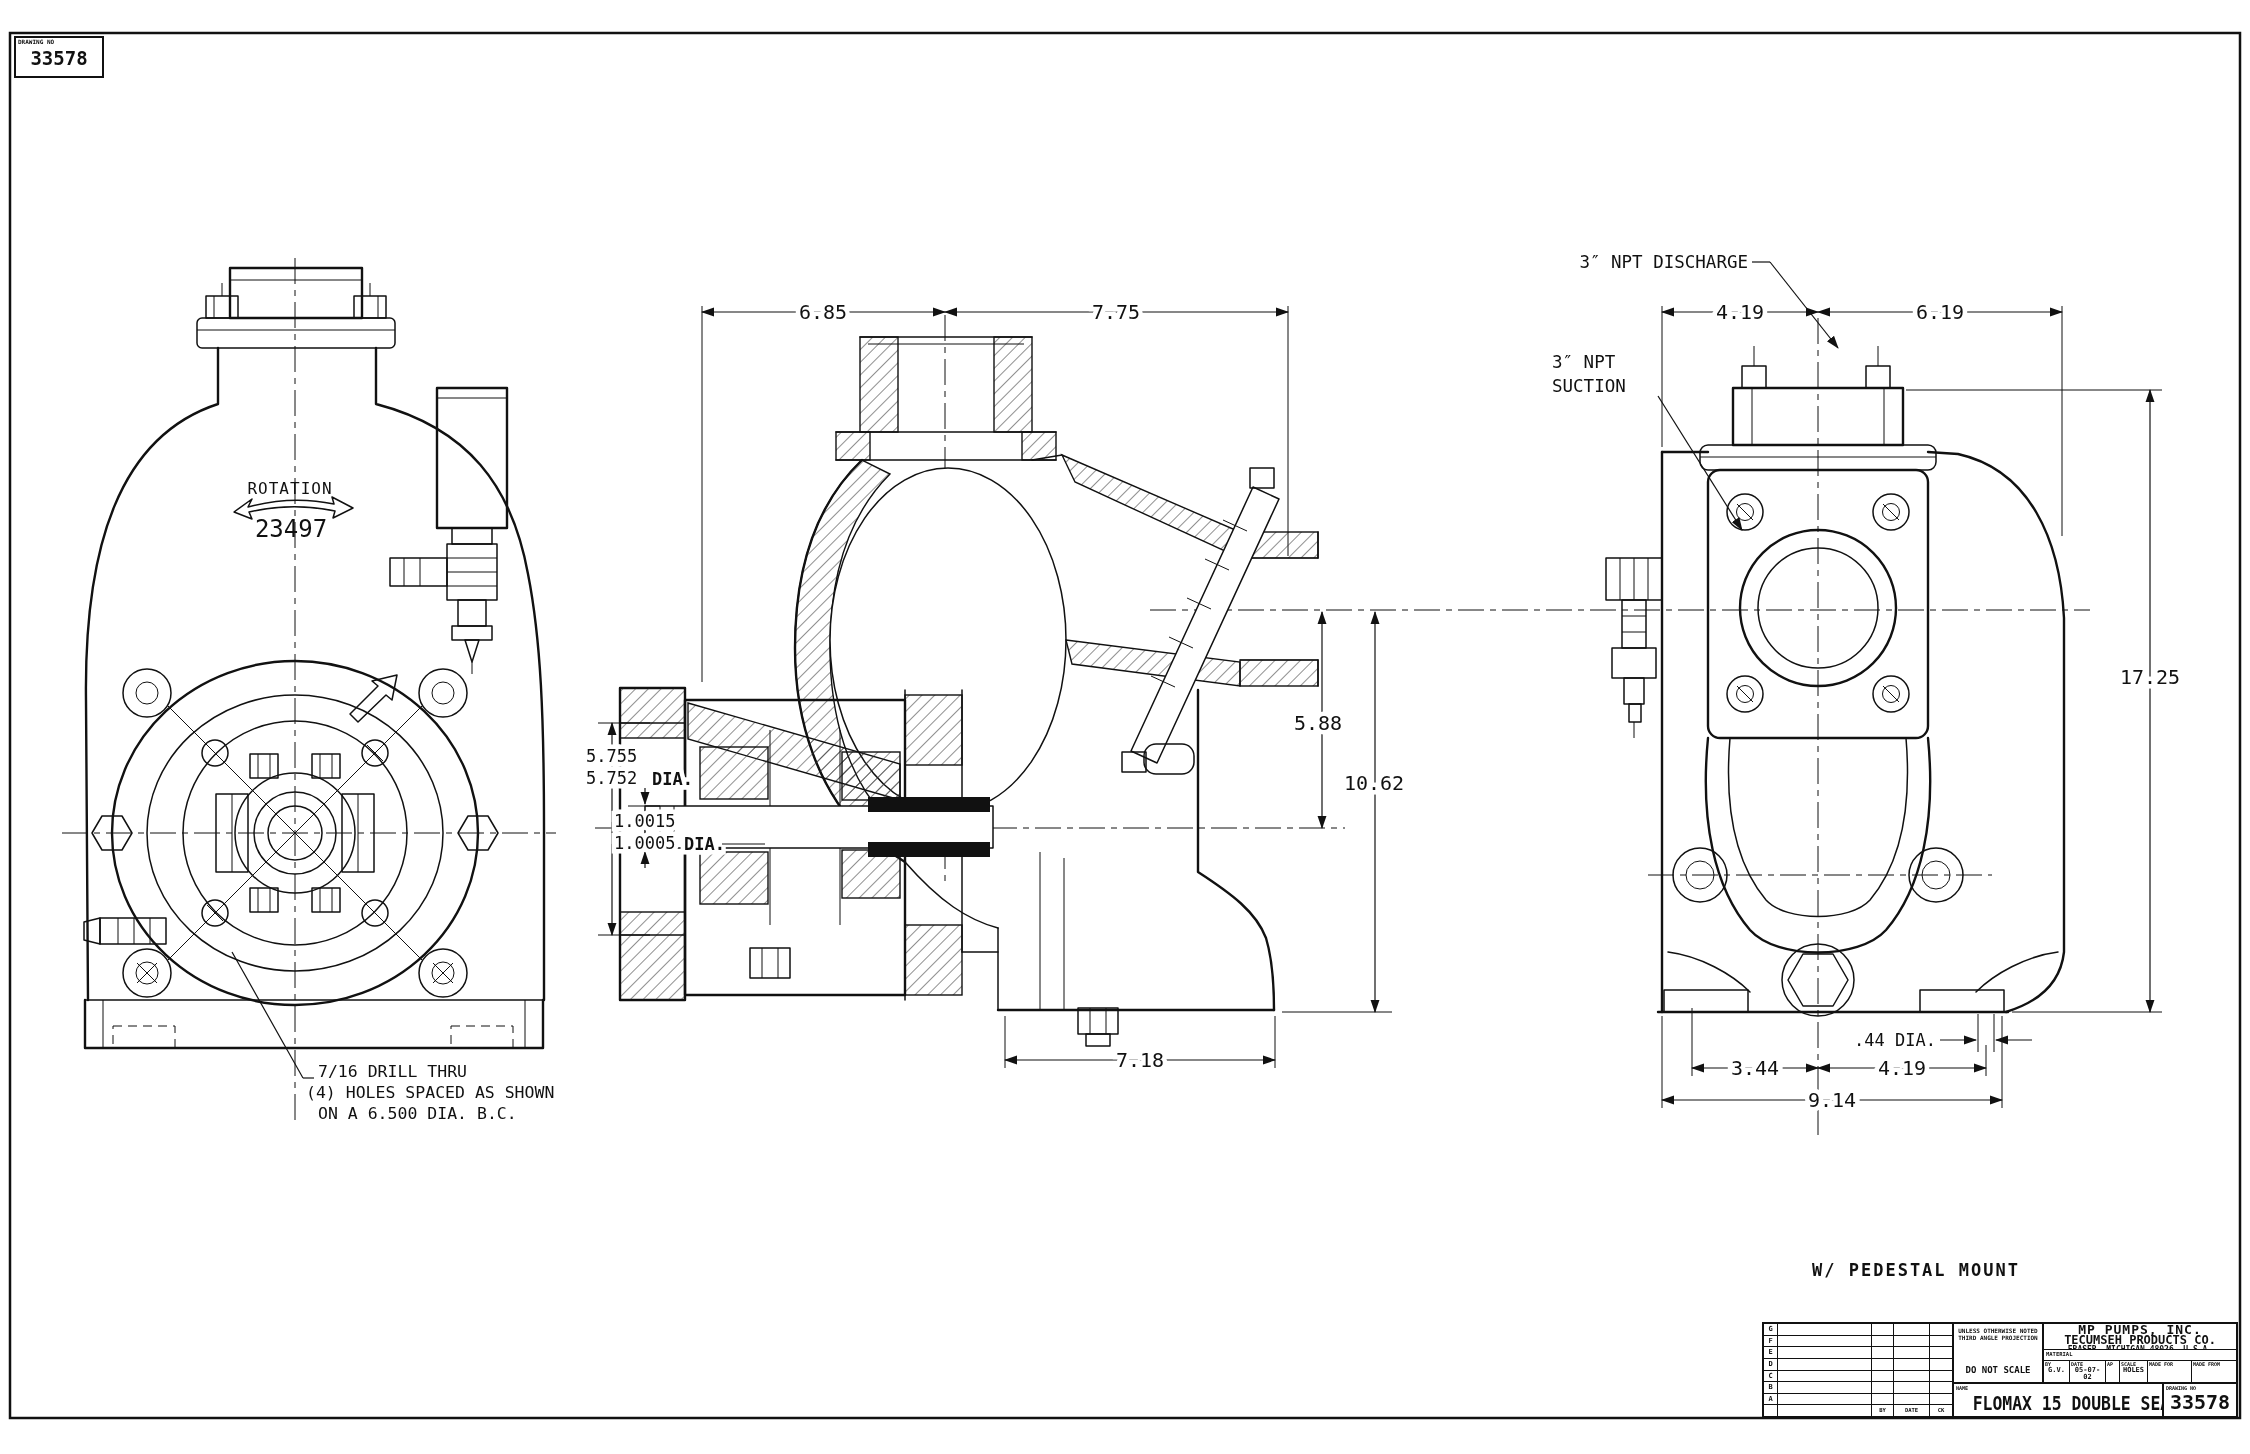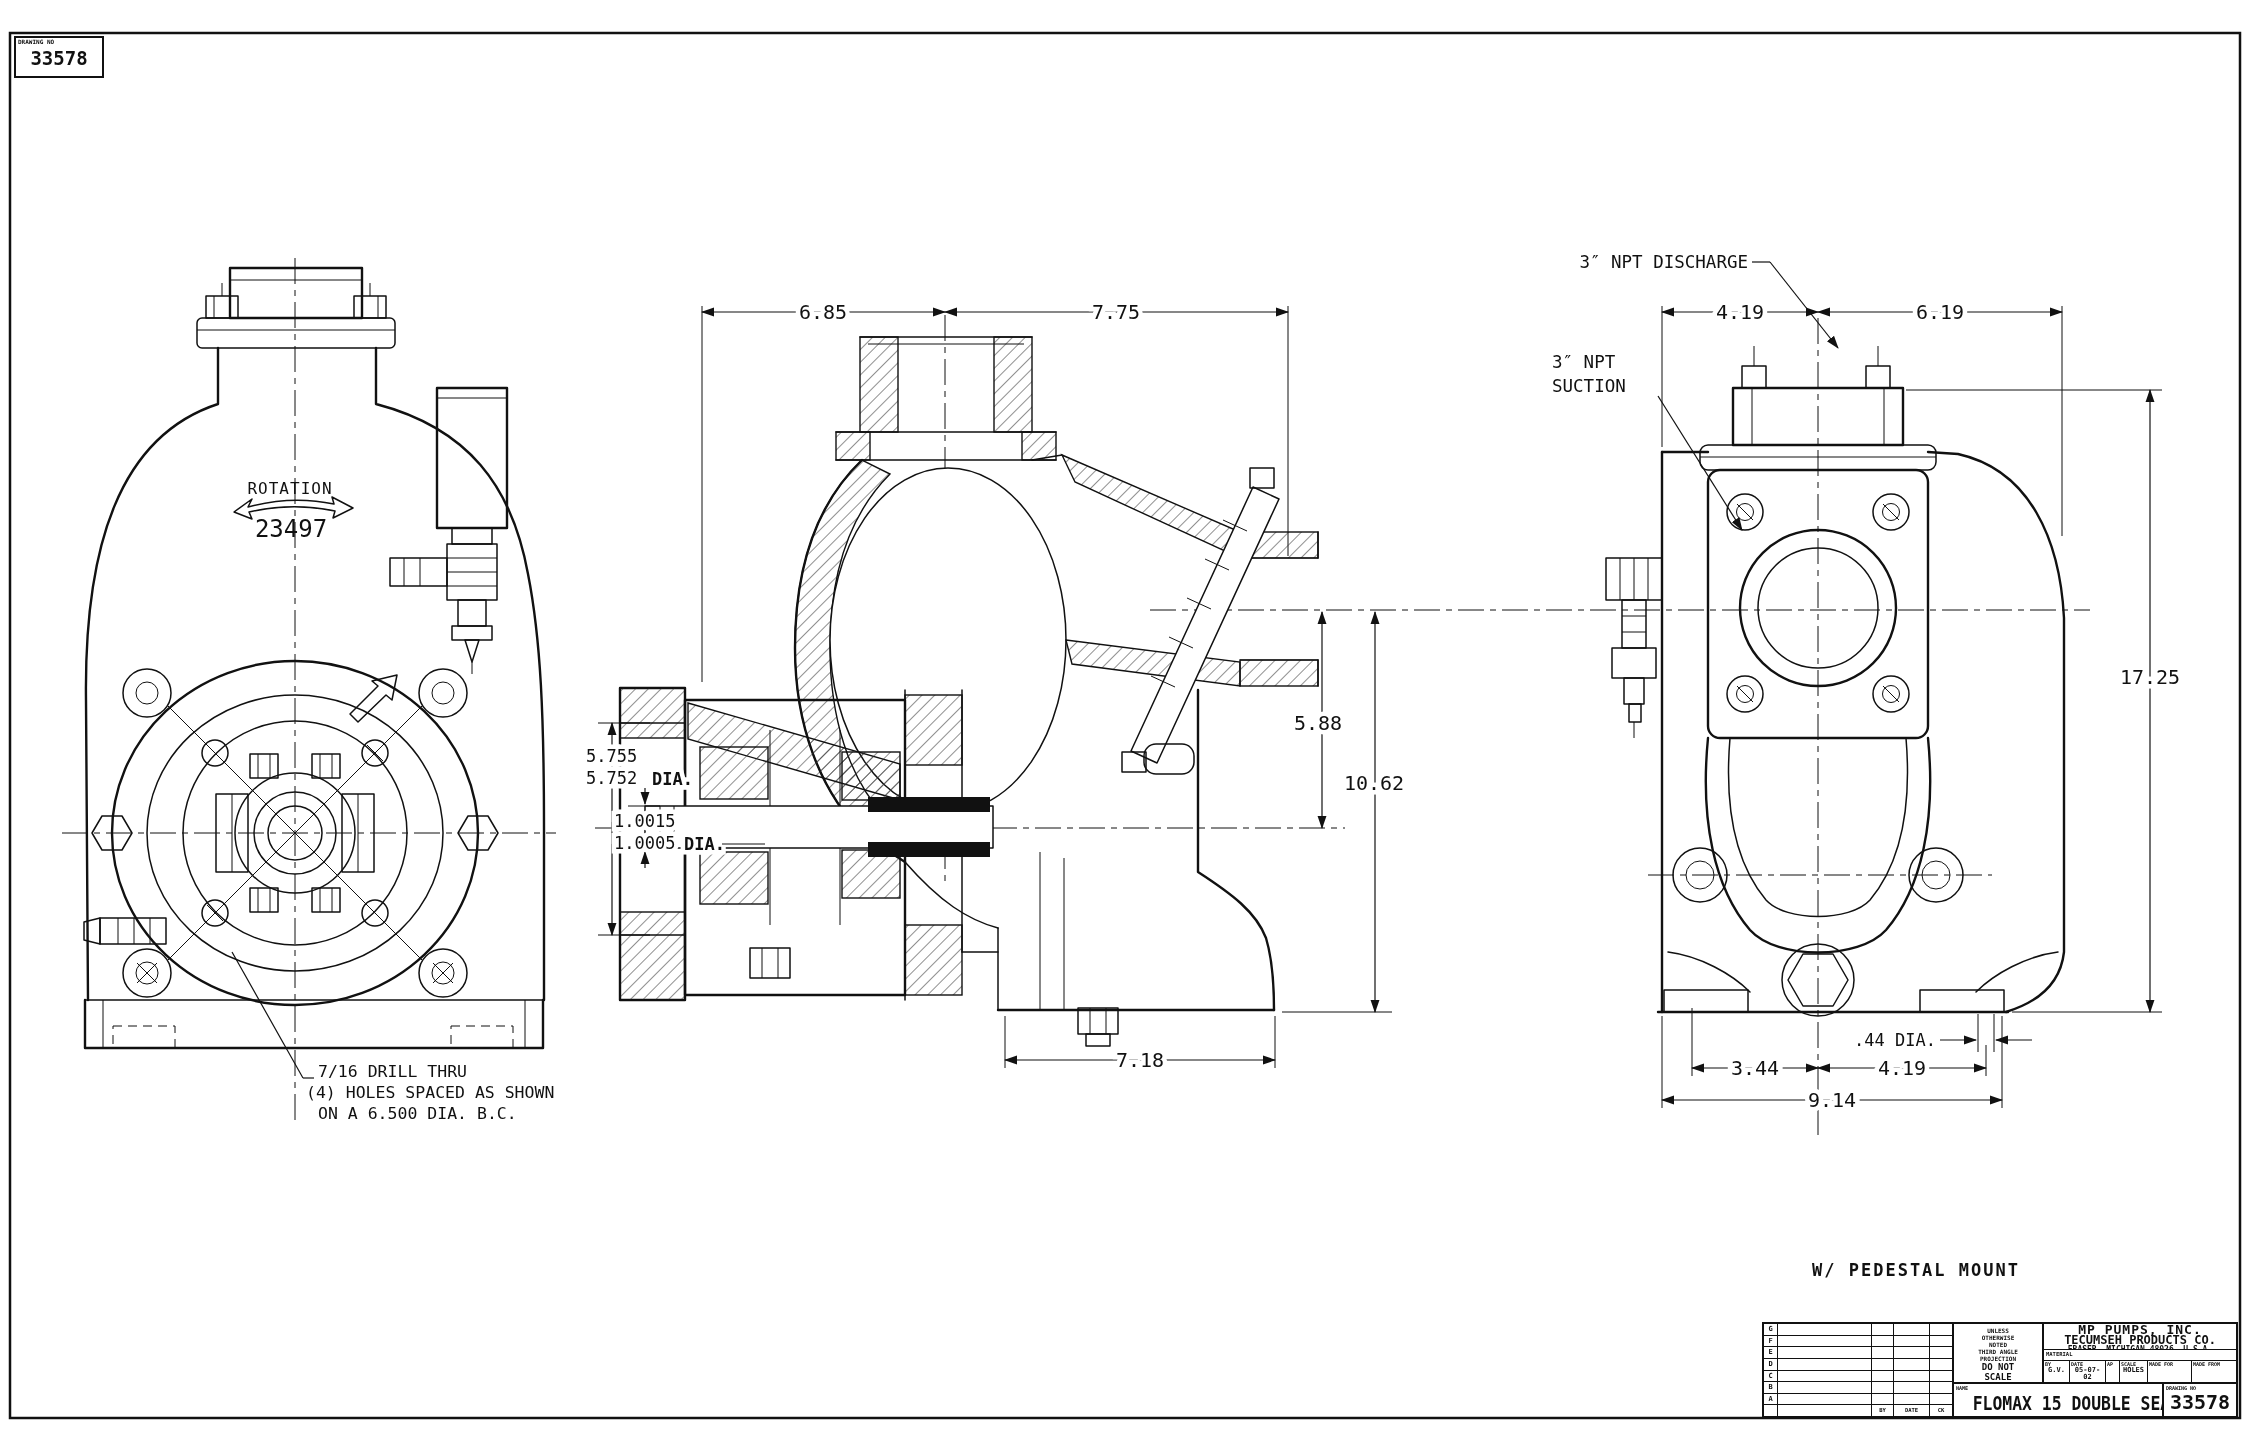--- a/index.html
+++ b/index.html
@@ -38,21 +38,21 @@
   .tb-rev{width:190px;border-right:2px solid #111;display:flex;flex-direction:column;}
   .rev-row{flex:1;display:flex;border-bottom:1px solid #111;}
   .rev-row:last-child{border-bottom:none;}
   .rev-letter{width:14px;border-right:1px solid #111;font-size:7px;font-weight:bold;text-align:center;line-height:10px;}
   .rev-desc{flex:1;border-right:1px solid #111;}
   .rev-c1{width:22px;border-right:1px solid #111;font-size:5.5px;text-align:center;line-height:10px;font-weight:bold;}
   .rev-c2{width:36px;border-right:1px solid #111;font-size:5.5px;text-align:center;line-height:10px;font-weight:bold;}
   .rev-c3{width:22px;font-size:5.5px;text-align:center;line-height:10px;font-weight:bold;}
   .tb-right{flex:1;display:flex;flex-direction:column;}
   .tb-top{height:60px;display:flex;border-bottom:2px solid #111;}
-  .tb-proj{width:90px;border-right:2px solid #111;display:flex;flex-direction:column;justify-content:space-between;padding:3px 18px;}
+  .tb-proj{width:90px;border-right:2px solid #111;display:flex;flex-direction:column;justify-content:space-between;padding:3px 2px;}
   .proj-line{font-size:6px;font-weight:bold;text-align:center;line-height:7px;}
   .dns{font-size:9px;font-weight:bold;text-align:center;margin-bottom:4px;}
   .tb-co{flex:1;display:flex;flex-direction:column;border-radius:18px;}
   .co-name{height:32px;border-bottom:1px solid #111;text-align:center;overflow:hidden;}
   .co-l1{font-size:13px;font-weight:bold;line-height:12px;letter-spacing:1px;}
   .co-l2{font-size:12px;font-weight:bold;line-height:9px;}
   .co-l3{font-size:8px;font-weight:bold;line-height:9px;}
   .co-mat{height:13px;border-bottom:1px solid #111;font-size:5.5px;font-weight:bold;padding:1px 2px;}
   .co-info{flex:1;display:flex;}
   .info-cell{border-right:1px solid #111;padding:1px 1px;overflow:hidden;}

